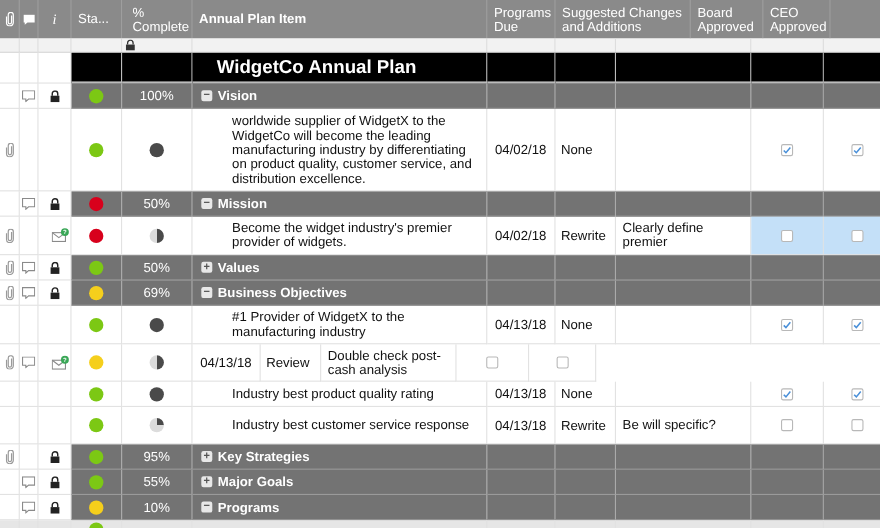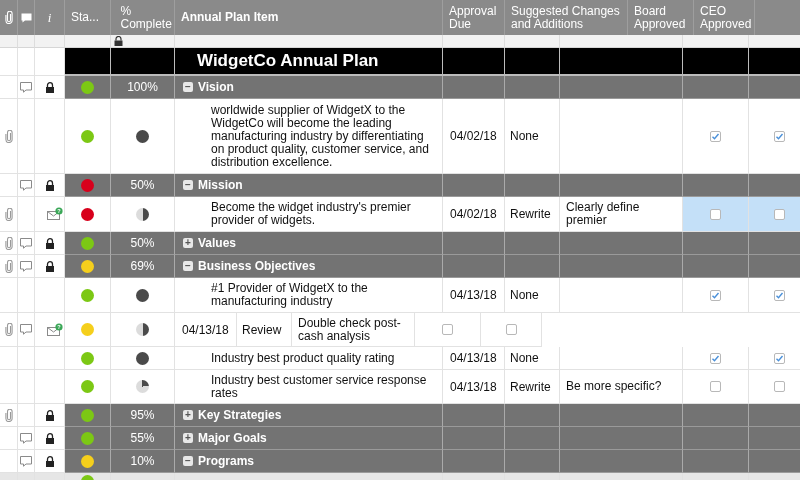--- a/index.html
+++ b/index.html
@@ -78,21 +78,21 @@
     <div class="cell c3">
         <span>Sta...</span>
       </div>
     <div class="cell c4" style="justify-content:center;">
         <span style="width:50px;">% Complete</span>
       </div>
     <div class="cell c5 bold">
         <span>Annual Plan Item</span>
       </div>
     <div class="cell c6">
-        <span style="width:50px;">Approval Due</span>
+        <span style="width:50px;">Programs Due</span>
       </div>
     <div class="cell c8" style="padding-left:6px;">
         <span style="width:110px;">Suggested Changes and Additions</span>
       </div>
     <div class="cell c9" style="justify-content:flex-start; padding-left:6px;">
         <span style="width:56px;">Board Approved</span>
       </div>
     <div class="cell c10" style="justify-content:flex-start; padding-left:6px;">
         <span style="width:60px; white-space:normal;">CEO Approved</span>
       </div>
@@ -480,32 +480,31 @@
       <div class="cell c2" style="justify-content:flex-end; padding-right:1px;"></div>
       <div class="cell c3">
           <span class="dot" style="background:#7cc814"></span>
         </div>
       <div class="cell c4">
           <span class="harvey" style="background:conic-gradient(#4a4a4a 0 25%,#dcdcdc 25% 100%)"></span>
         </div>
       <div class="cell c5">
           <div>
             <span style="display:block">Industry best customer service response</span>
-            <span style="display:block">rates</span>
           </div>
         </div>
       <div class="cell c6">
           <span>04/13/18</span>
         </div>
       <div class="cell c7">
           <span>Rewrite</span>
         </div>
       <div class="cell c8">
           <div>
-            <span style="display:block">Be more specific?</span>
+            <span style="display:block">Be will specific?</span>
           </div>
         </div>
       <div class="cell c9">
           <span class="cb"></span>
         </div>
       <div class="cell c10">
           <span class="cb"></span>
         </div>
     </div>
       <div class="row prow">

